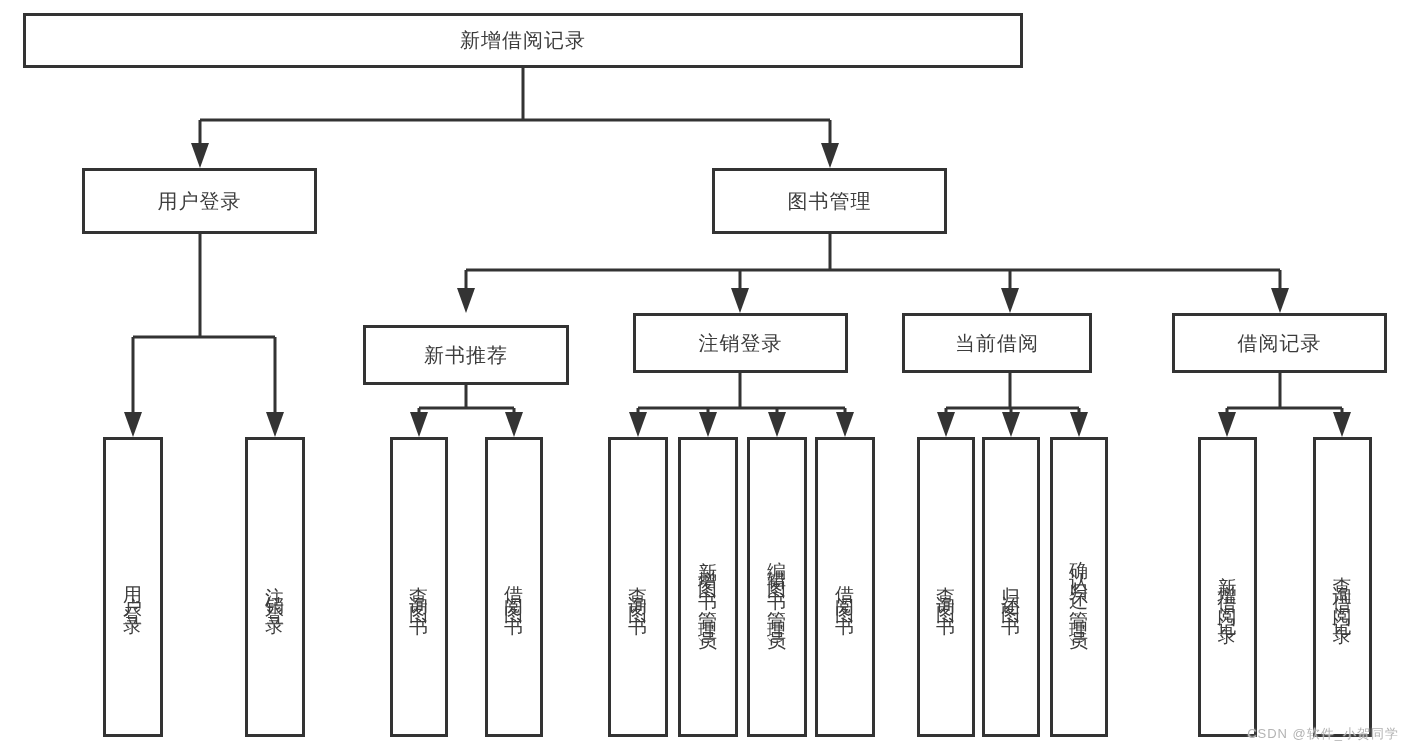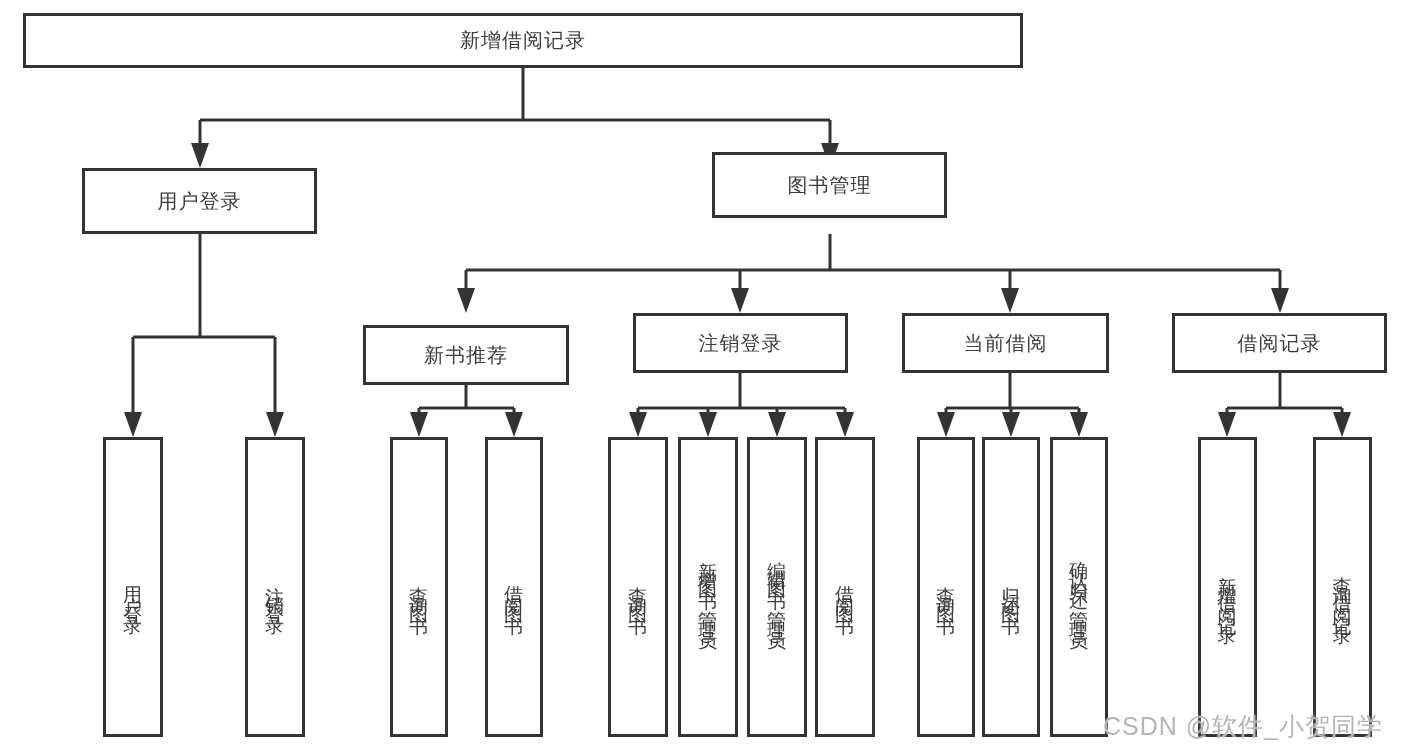--- a/index.html
+++ b/index.html
@@ -41,23 +41,23 @@
     writing-mode: vertical-rl;
     text-orientation: mixed;
     font-size: 19px;
     letter-spacing: 10px;
     line-height: 1;
     text-align: center;
     padding-top: 8px;
   }
   .watermark {
     position: absolute;
-    right: 22px;
+    right: 6px;
     bottom: 4px;
-    font-size: 25px;
+    font-size: 13px;
     color: #b4b4b4;
     text-shadow: 0 0 2px #ffffff;
     z-index: 3;
     letter-spacing: 1px;
   }
 </style>
 </head>
 <body>
 
 <div id="stage">
@@ -103,25 +103,25 @@
       <polygon points="1002,412 1020,412 1011,437"></polygon>
       <polygon points="1070,412 1088,412 1079,437"></polygon>
       <polygon points="1218,412 1236,412 1227,437"></polygon>
       <polygon points="1333,412 1351,412 1342,437"></polygon>
     </g>
   </svg>
 
   <div class="node hbox" style="left:23px; top:13px; width:1000px; height:55px;">新增借阅记录</div>
 
   <div class="node hbox" style="left:82px; top:168px; width:235px; height:66px;">用户登录</div>
-  <div class="node hbox" style="left:712px; top:152px; width:235px; height:66px;">图书管理</div>
+  <div class="node hbox" style="left:712px; top:168px; width:235px; height:66px;">图书管理</div>
 
   <div class="node hbox" style="left:363px; top:325px; width:206px; height:60px;">新书推荐</div>
   <div class="node hbox" style="left:633px; top:313px; width:215px; height:60px;">注销登录</div>
-  <div class="node hbox" style="left:902px; top:313px; width:207px; height:60px;">当前借阅</div>
+  <div class="node hbox" style="left:902px; top:313px; width:190px; height:60px;">当前借阅</div>
   <div class="node hbox" style="left:1172px; top:313px; width:215px; height:60px;">借阅记录</div>
 
   <div class="node vbox" style="left:103px; top:437px; width:60px; height:300px;">用户登录</div>
   <div class="node vbox" style="left:245px; top:437px; width:60px; height:300px;">注销登录</div>
 
   <div class="node vbox" style="left:390px; top:437px; width:58px; height:300px;">查询图书</div>
   <div class="node vbox" style="left:485px; top:437px; width:58px; height:300px;">借阅图书</div>
 
   <div class="node vbox" style="left:608px; top:437px; width:60px; height:300px;">查询图书</div>
   <div class="node vbox" style="left:678px; top:437px; width:60px; height:300px;">新增图书（管理员）</div>

